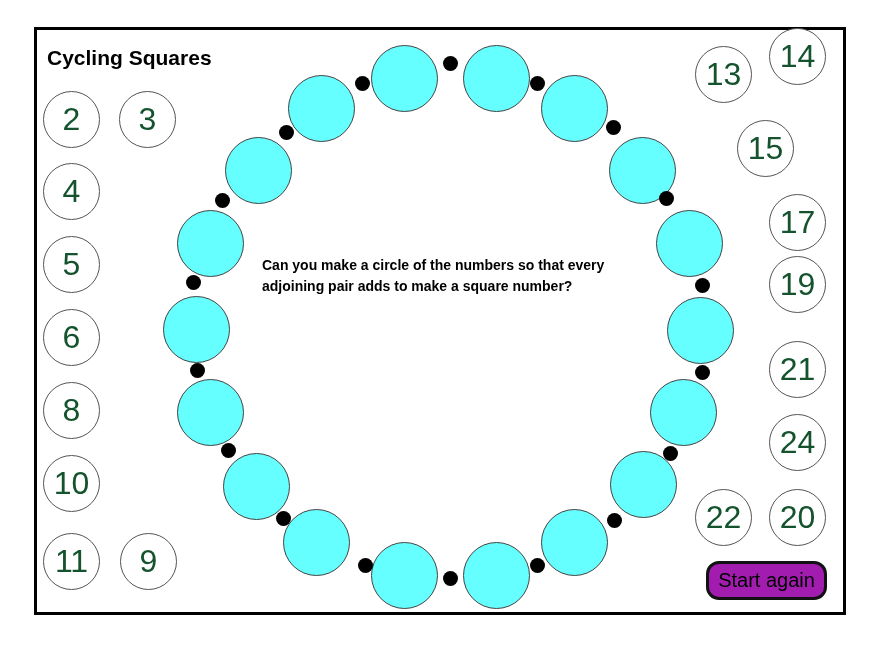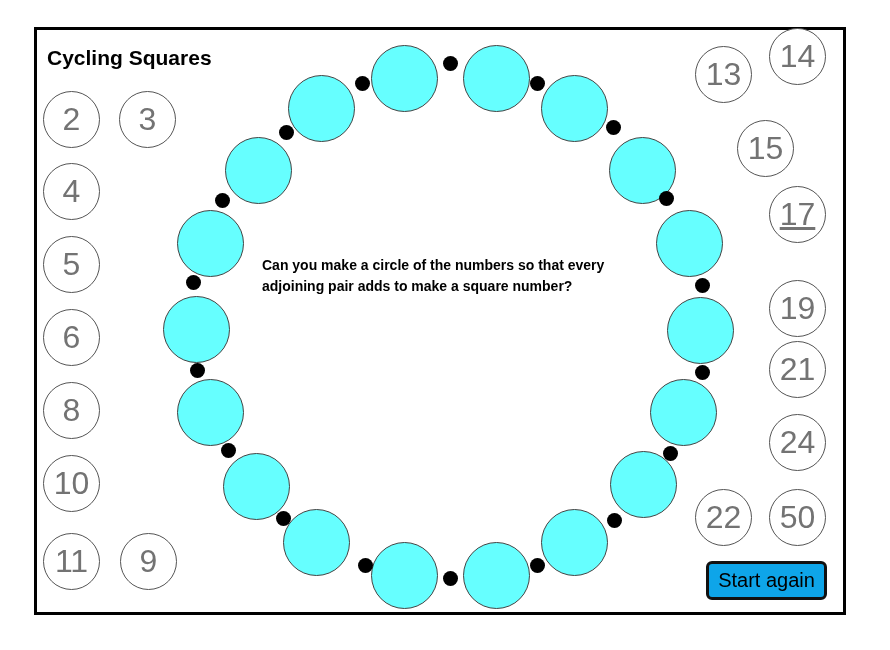--- a/index.html
+++ b/index.html
@@ -1,24 +1,24 @@
 <!DOCTYPE html>
 <html><head>
 <meta charset="utf-8">
 <style>
   html, body { margin:0; padding:0; background:#ffffff; }
   body { width:890px; height:650px; position:relative; overflow:hidden; font-family:"Liberation Sans", sans-serif; }
   #stage { position:absolute; left:34px; top:27px; width:812px; height:588px; border:3px solid #000; box-sizing:border-box; background:#fff; }
   .title { position:absolute; left:47px; top:46px; font-size:21px; font-weight:bold; color:#000; }
   .num { position:absolute; width:57px; height:57px; border:1px solid #555; border-radius:50%; background:#fff; box-sizing:border-box;
-         display:flex; align-items:center; justify-content:center; font-size:32px; color:#737373; cursor:pointer; }
+         display:flex; align-items:center; justify-content:center; font-size:32px; color:#14532d; cursor:pointer; }
   .slot { position:absolute; width:67px; height:67px; border:1.5px solid #444; border-radius:50%; background:#66ffff; box-sizing:border-box; cursor:pointer; }
   .dot { position:absolute; width:15px; height:15px; border-radius:50%; background:#000; }
   .question { position:absolute; left:262px; top:255px; width:380px; font-size:14px; font-weight:bold; line-height:21px; color:#000; }
-  .start { position:absolute; left:706px; top:561px; width:121px; height:39px; background:#0ea5e9; border:3px solid #111; border-radius:6px;
+  .start { position:absolute; left:706px; top:561px; width:121px; height:39px; background:#a21caf; border:3px solid #111; border-radius:13px;
            box-sizing:border-box; font-size:20px; display:flex; align-items:center; justify-content:center; color:#000; cursor:pointer; }
 </style>
 </head>
 <body>
 
 <div id="stage"></div>
 <div class="title">Cycling Squares</div>
 <div class="question">Can you make a circle of the numbers so that every adjoining pair adds to make a square number?</div>
 <div id="ring">
     <div class="slot" style="left: 371px; top: 45px;"></div>
@@ -64,20 +64,20 @@
     <div class="num" style="left: 43px; top: 163px;">4</div>
     <div class="num" style="left: 43px; top: 236px;">5</div>
     <div class="num" style="left: 43px; top: 309px;">6</div>
     <div class="num" style="left: 43px; top: 382px;">8</div>
     <div class="num" style="left: 43px; top: 455px;">10</div>
     <div class="num" style="left: 43px; top: 533px;">11</div>
     <div class="num" style="left: 120px; top: 533px;">9</div>
     <div class="num" style="left: 695px; top: 46px;">13</div>
     <div class="num" style="left: 769px; top: 28px;">14</div>
     <div class="num" style="left: 737px; top: 120px;">15</div>
-    <div class="num" style="left: 769px; top: 186px; text-decoration: underline;">17</div>
-    <div class="num" style="left: 769px; top: 280px;">19</div>
+    <div class="num" style="left: 769px; top: 194px;">17</div>
+    <div class="num" style="left: 769px; top: 256px;">19</div>
     <div class="num" style="left: 769px; top: 341px;">21</div>
     <div class="num" style="left: 769px; top: 414px;">24</div>
     <div class="num" style="left: 695px; top: 489px;">22</div>
-    <div class="num" style="left: 769px; top: 489px;">50</div>
+    <div class="num" style="left: 769px; top: 489px;">20</div>
   </div>
 <div class="start">Start again</div>
 
 </body></html>

